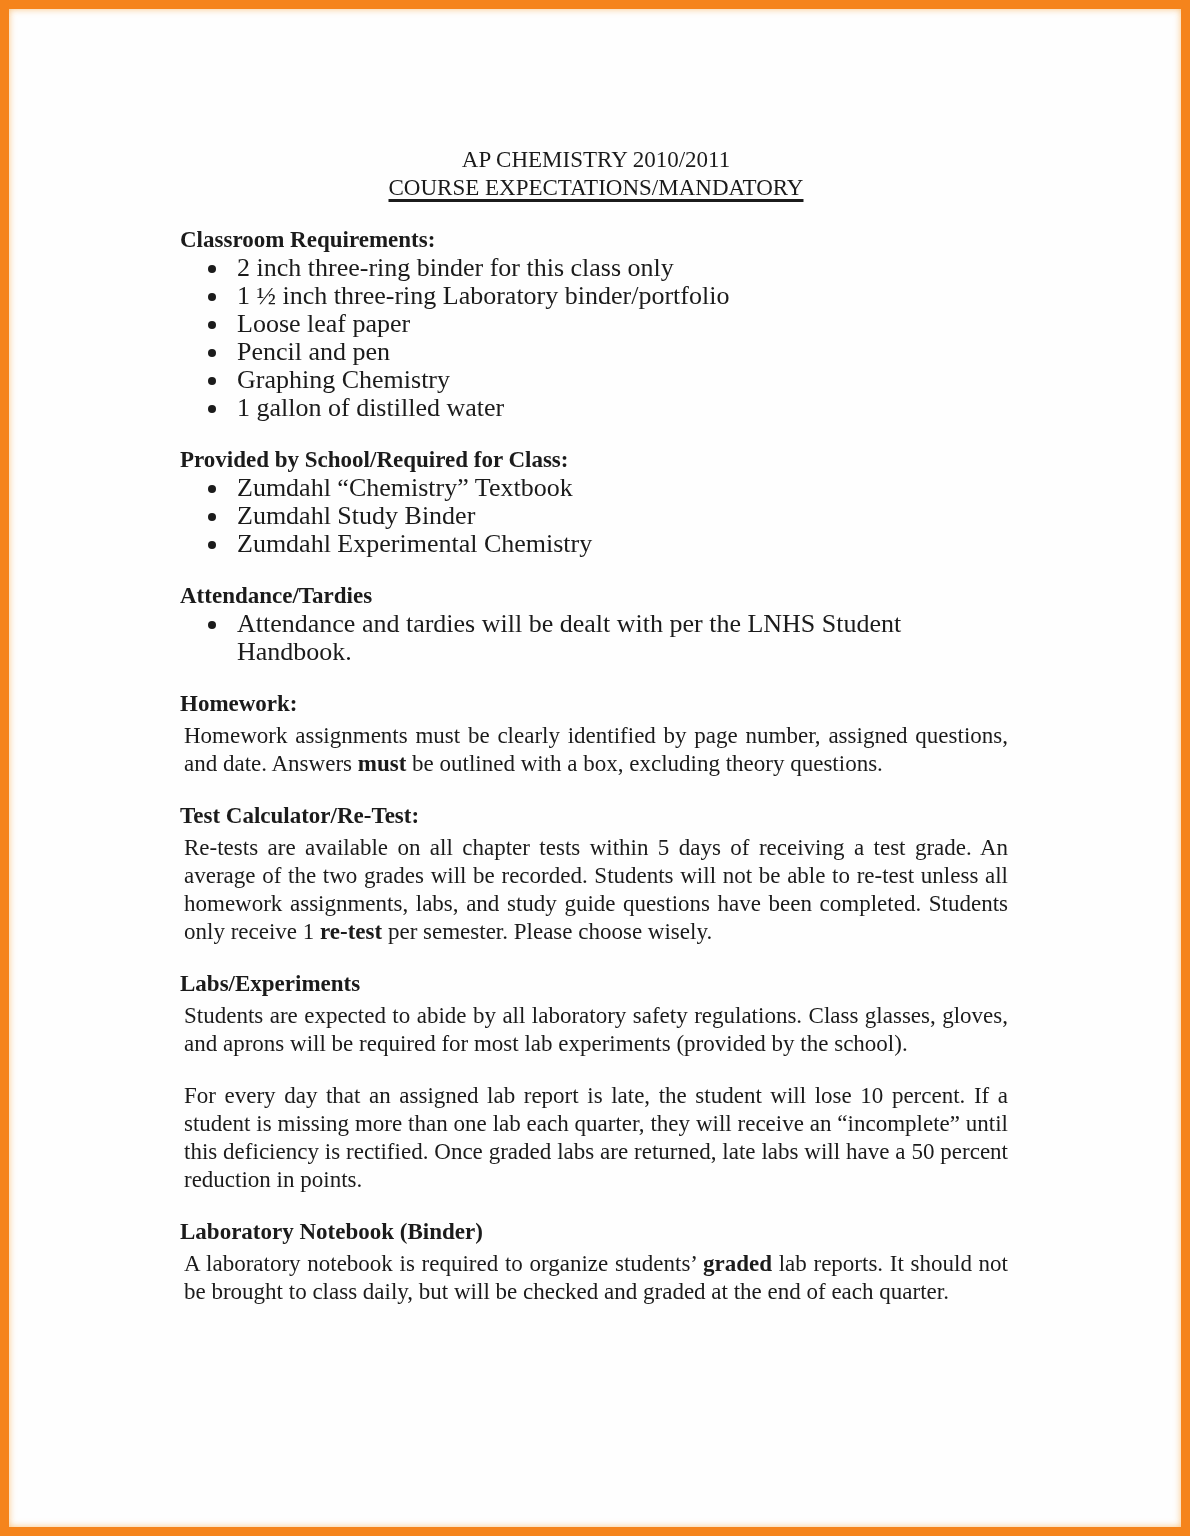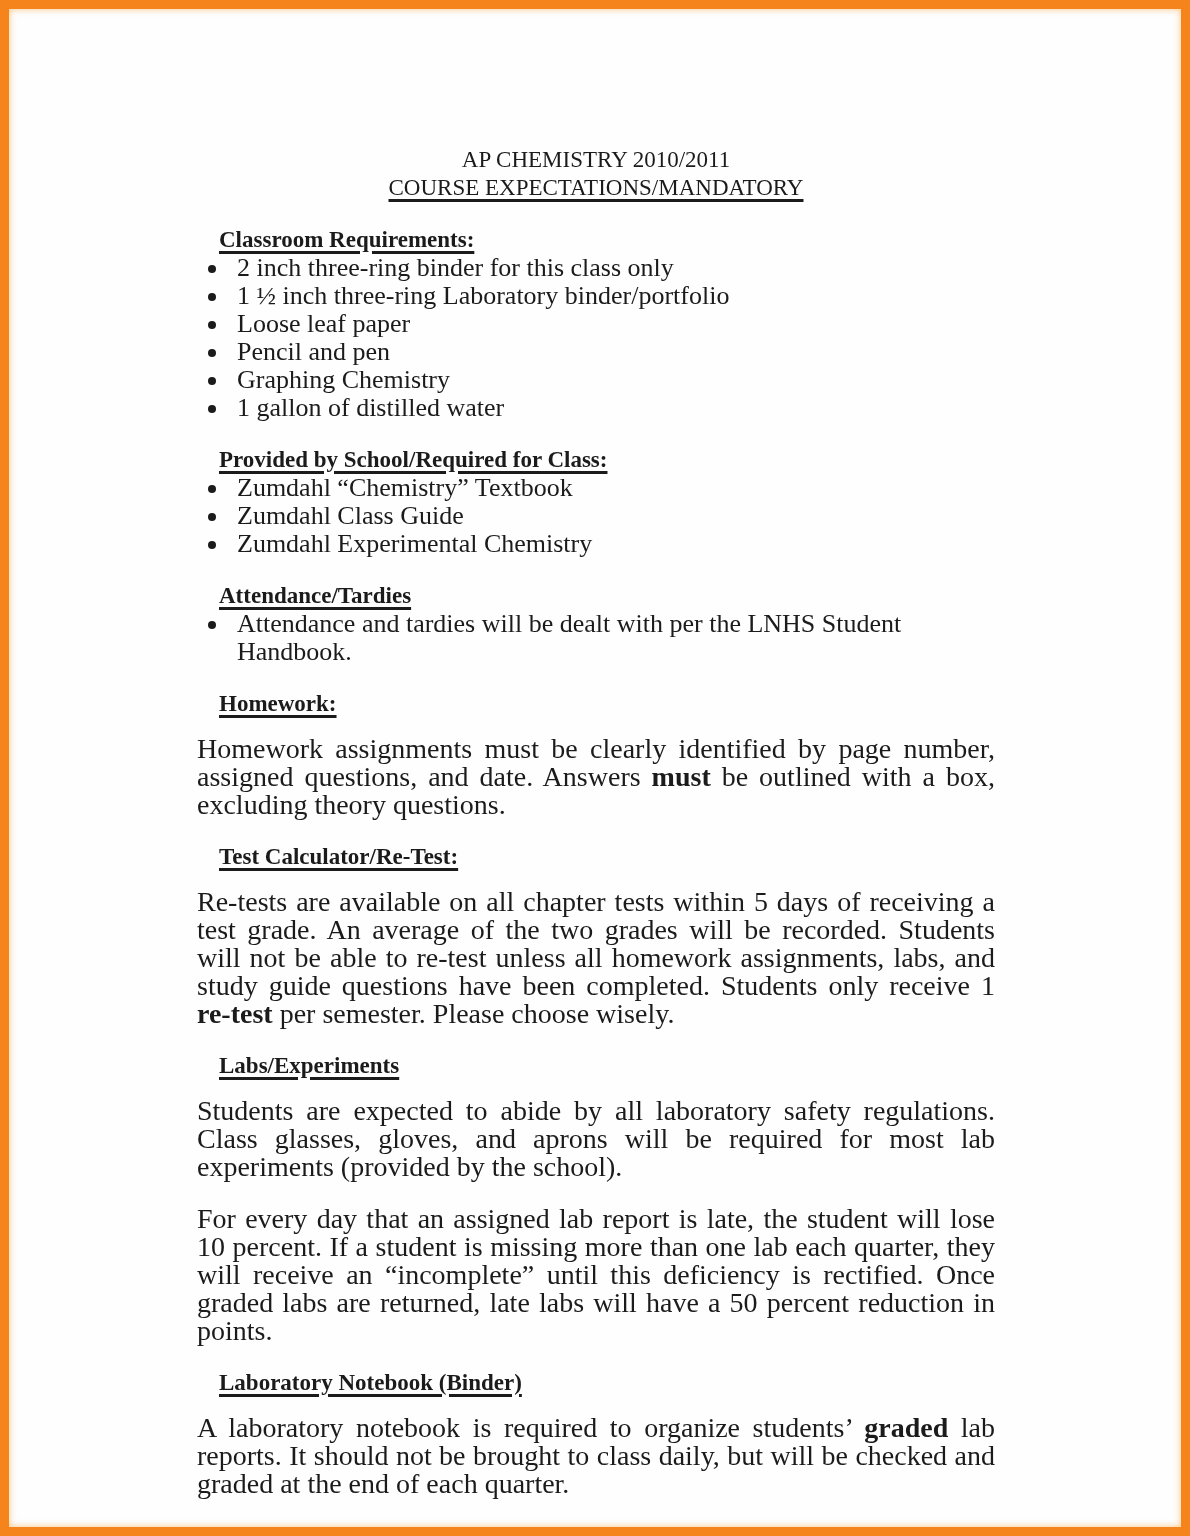--- a/index.html
+++ b/index.html
@@ -34,35 +34,33 @@
     text-underline-offset: 4px;
   }
   .section { margin-top: 24px; }
   .heading {
     margin: 0;
     font-size: 23px;
     line-height: 28px;
     font-weight: bold;
   }
   .heading .hu {
-    text-decoration: underline;
     text-decoration-thickness: 2.5px;
     text-underline-offset: 4px;
-    margin-left: 39px;
   }
   ul.bullets {
     margin: 0;
     padding-left: 50px;
     font-size: 26px;
     line-height: 28px;
   }
   ul.bullets li { padding-left: 7px; }
   p.para {
-    margin: 17px;
-    font-size: 28px;
+    margin: 4px;
+    font-size: 23px;
     line-height: 28px;
     text-align: justify;
   }
   p.para + p.para { margin-top: 24px; }
   .b { font-weight: bold; }
 </style>
 </head>
 <body>
 
 <div class="doc">
@@ -79,21 +77,21 @@
           <li>Loose leaf paper</li>
           <li>Pencil and pen</li>
           <li>Graphing Chemistry</li>
           <li>1 gallon of distilled water</li>
         </ul>
       </section>
       <section class="section">
         <h2 class="heading"><span class="hu">Provided by School/Required for Class:</span></h2>
         <ul class="bullets">
           <li>Zumdahl “Chemistry” Textbook</li>
-          <li>Zumdahl Class Guide</li>
+          <li>Zumdahl Study Binder</li>
           <li>Zumdahl Experimental Chemistry</li>
         </ul>
       </section>
       <section class="section">
         <h2 class="heading"><span class="hu">Attendance/Tardies</span></h2>
         <ul class="bullets">
           <li>Attendance and tardies will be dealt with per the LNHS Student Handbook.</li>
         </ul>
       </section>
       <section class="section">

